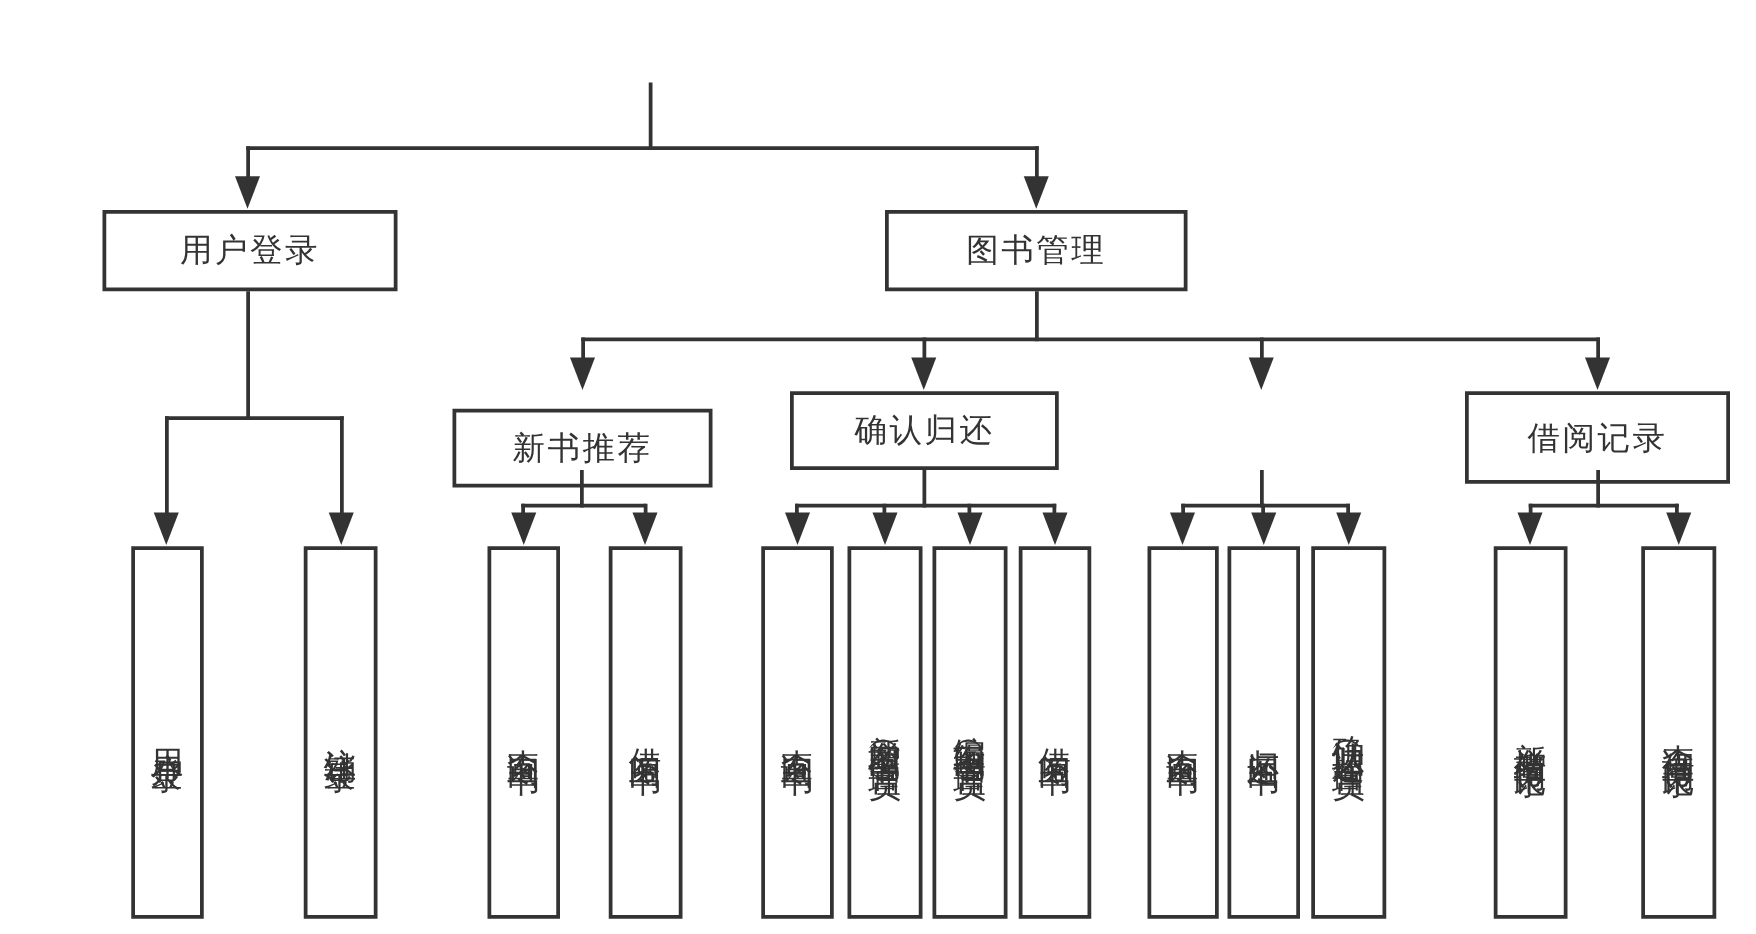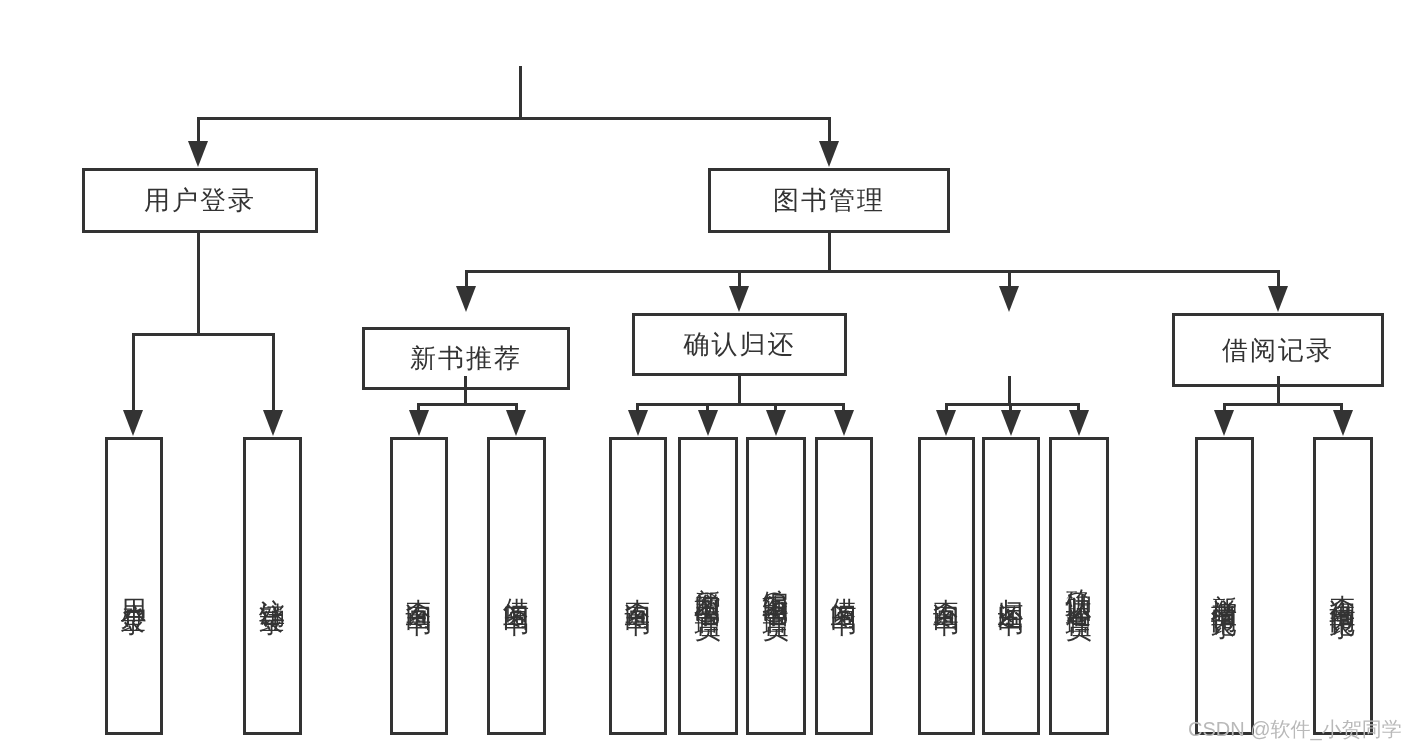--- a/index.html
+++ b/index.html
@@ -179,15 +179,14 @@
     <span class="vtext">确认归还（管理员）</span>
   </div>
 
   <div class="node node-v" style="left:1195px;top:437px;width:59px;height:298px;">
     <span class="vtext">新增借阅记录</span>
   </div>
   <div class="node node-v" style="left:1313px;top:437px;width:60px;height:298px;">
     <span class="vtext">查询借阅记录</span>
   </div>
 
-  <div class="watermark">CSDN @软件_小贺同学</div>
 
 </div>
 
 </body></html>

